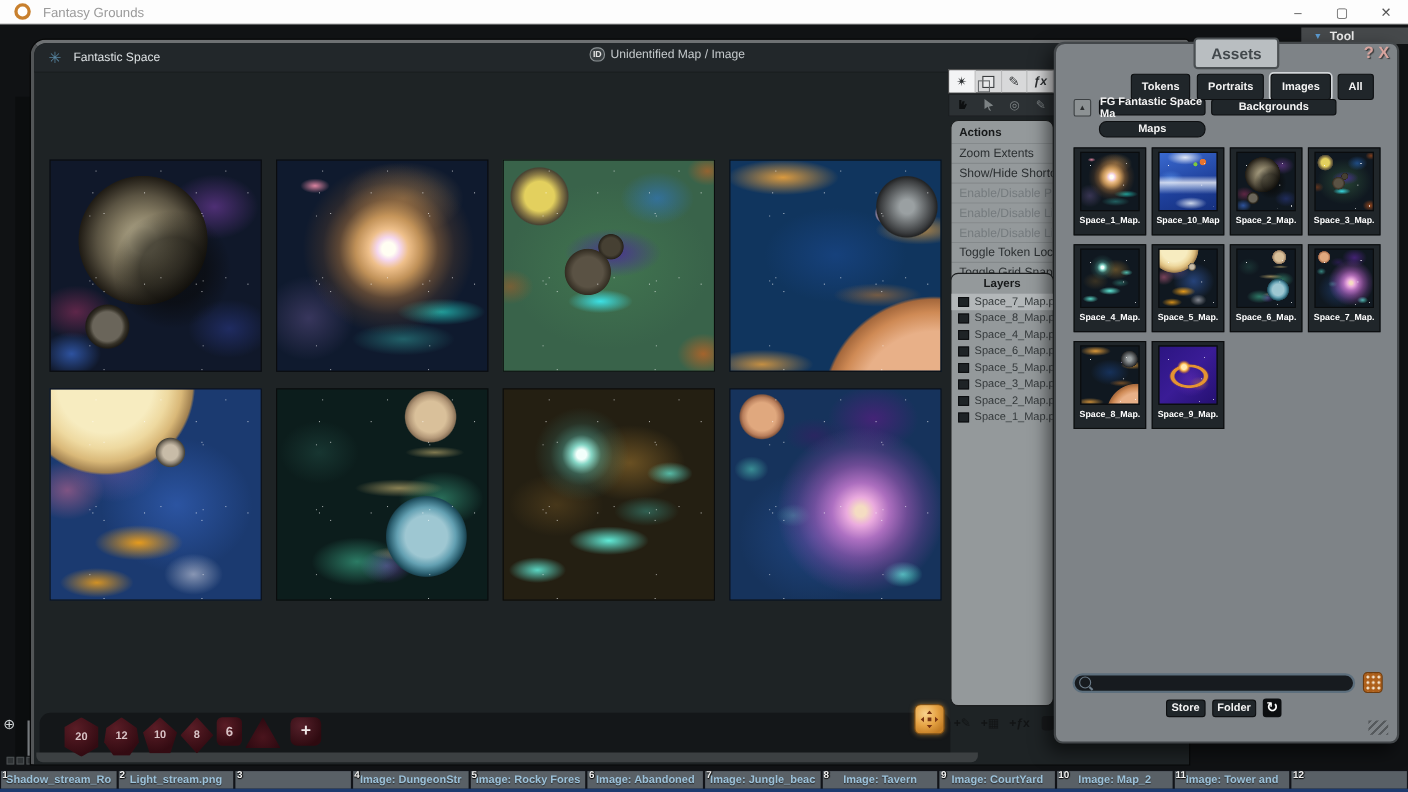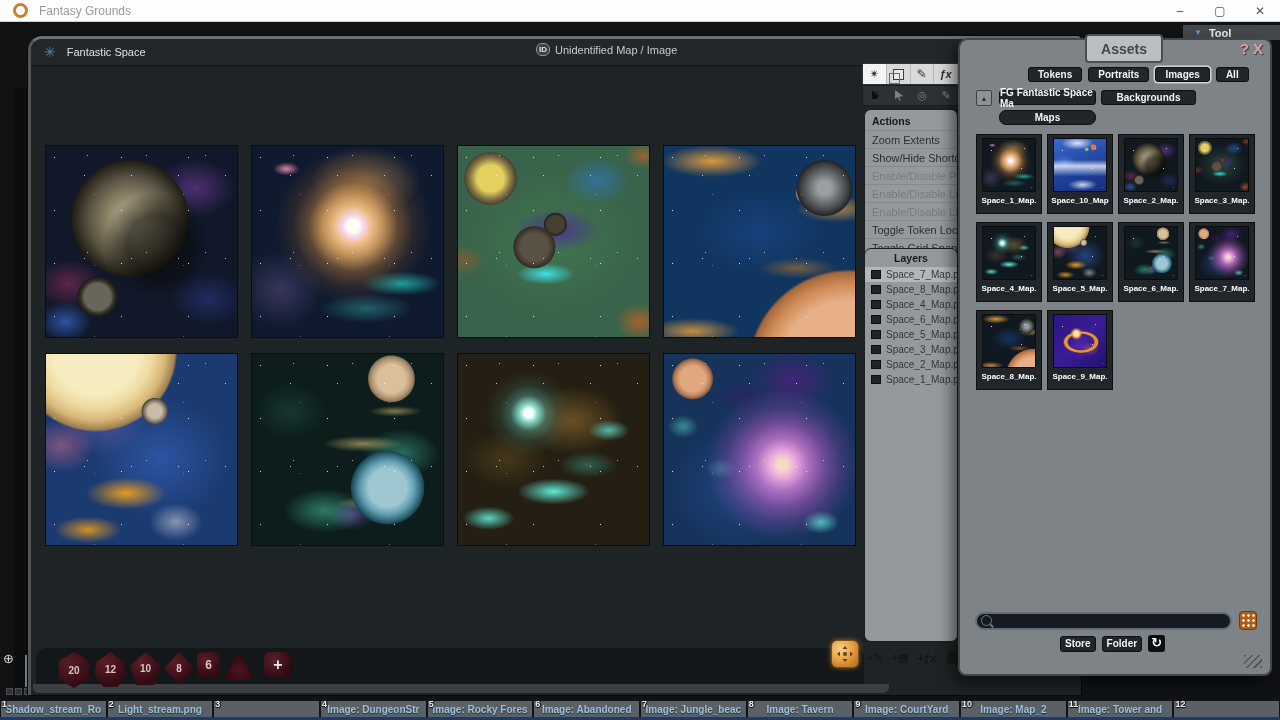--- a/index.html
+++ b/index.html
@@ -165,26 +165,26 @@
   .tool-arrow{color:#5c9bd1;font-size:8px;}
   .tool-label{color:#ececec;font-weight:bold;font-size:11px;}
   
   .assets{position:absolute;left:958px;top:38px;width:314px;height:638px;background:#7e8387;border:2px solid #43474a;border-radius:10px 8px 8px 8px;box-sizing:border-box;box-shadow:-5px 7px 16px rgba(0,0,0,.55);}
   .assets-title{position:absolute;top:-6px;left:125px;width:74px;height:25px;background:#b9bec1;border:2px solid #4a4f52;border-radius:4px;
                 display:flex;align-items:center;justify-content:center;font-weight:bold;font-size:14px;color:#42484c;}
   .assets-close{position:absolute;top:0px;right:7px;font-weight:bold;font-size:15px;color:#d8a49e;text-shadow:1px 1px 1px #3a3a3a;display:flex;gap:4px;}
   .abtn{background:#20262a;border:1px solid #0d0f11;border-radius:3px;color:#f4f4f4;font-size:10px;font-weight:bold;
         display:flex;align-items:center;justify-content:center;box-sizing:border-box;}
   .filters{position:absolute;top:27px;left:68px;display:flex;gap:6px;}
-  .filters .abtn{height:15px;padding:0 9px;}
+  .filters .abtn{height:24px;padding:0 9px;}
   .abtn.sel{box-shadow:0 0 0 1.5px #d2d6d9;}
   .up-btn{position:absolute;left:16px;top:50px;width:14px;height:14px;background:#8d9294;border:1px solid #3c4043;border-radius:2px;
           color:#2c2f31;font-size:7px;display:flex;align-items:center;justify-content:center;}
   .mod1{position:absolute;left:39px;top:50px;width:97px;height:15px;}
-  .mod2{position:absolute;left:141px;top:50px;width:95px;height:15px;}
+  .mod2{position:absolute;left:141px;top:50px;width:114px;height:15px;}
   .mod3{position:absolute;left:39px;top:70px;width:97px;height:15px;border-radius:7px;}
   .tiles{position:absolute;left:16px;top:94px;display:grid;grid-template-columns:repeat(4,62px);gap:8px 9px;}
   .tile{width:66px;height:80px;background:#20262a;border:1px solid #0b0d0e;box-sizing:border-box;display:flex;flex-direction:column;align-items:center;padding-top:3px;}
   .thumb{position:relative;width:54px;height:54px;overflow:hidden;background-color:#101820;}
   .thumb::after{transform:scale(1);} 
   .tile-label{margin-top:4px;font-size:8px;font-weight:bold;color:#fff;white-space:nowrap;}
   .search-row{position:absolute;left:15px;top:571px;width:282px;display:flex;align-items:center;}
   .search-box{width:264px;height:18px;background:#171b1f;border:2px solid #5d6f7d;border-radius:9px;display:flex;align-items:center;box-sizing:border-box;padding-left:4px;}
   .search-ico{position:relative;width:9px;height:9px;border:1.5px solid #6d7d8a;border-radius:50%;}
   .search-ico::after{content:"";position:absolute;right:-3px;bottom:-1px;width:4px;height:1.5px;background:#6d7d8a;transform:rotate(45deg);}

